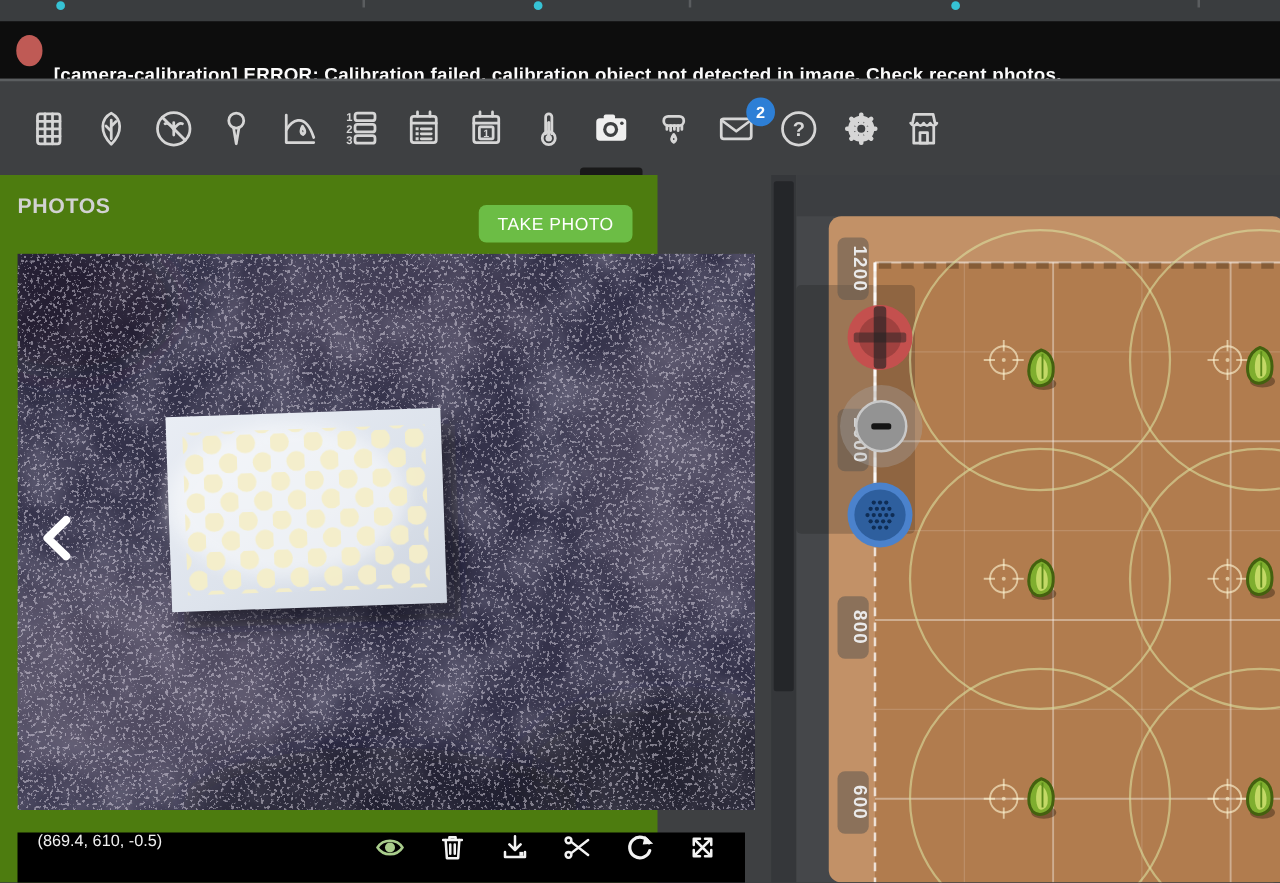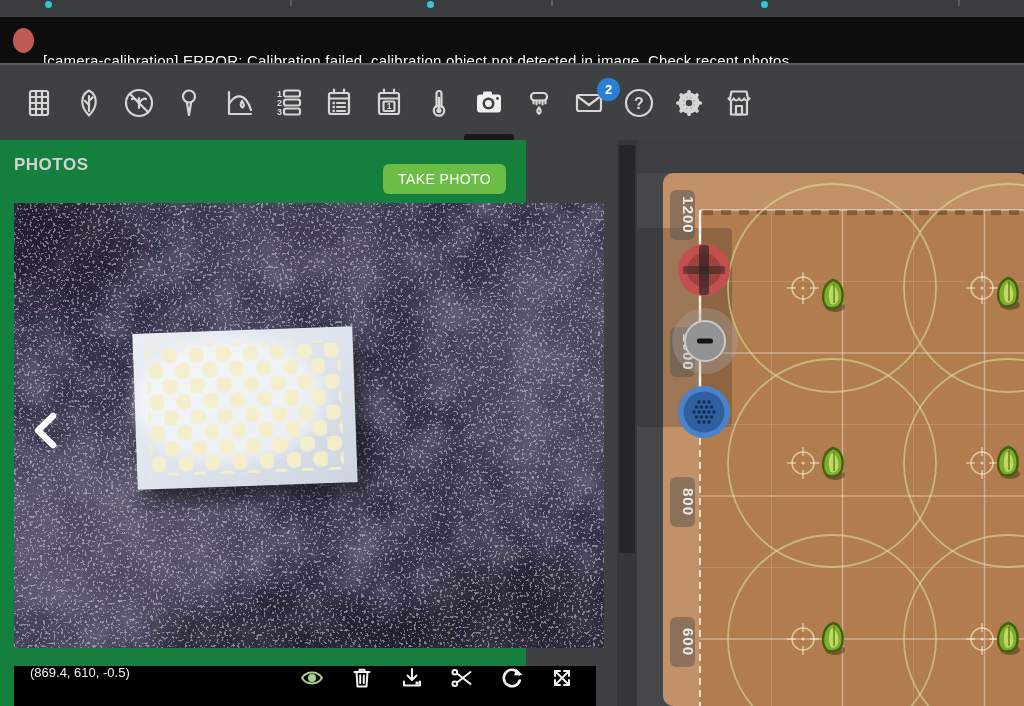--- a/index.html
+++ b/index.html
@@ -9,36 +9,36 @@
 
   
   .titlebar { position:absolute; left:0; top:0; width:1024px; height:17px; background:#3a3d3f; }
   .tb-dot { position:absolute; top:1px; width:7px; height:7px; border-radius:50%; background:#36c3d5; }
   .tb-tick { position:absolute; top:0; width:2px; height:6px; background:#5a5d5f; }
 
   
   .alert { position:absolute; left:0; top:17px; width:1024px; height:46px; background:#0d0d0d;
     display:flex; align-items:center; }
   .alert-dot { width:21px; height:25px; border-radius:50%; background:#bf5a55; margin-left:13px; flex:0 0 auto; }
-  .alert-text { color:#fafafa; font-size:15px; font-weight:400; margin-left:9px; white-space:nowrap; letter-spacing:.2px;margin-top:41px; }
+  .alert-text { color:#fafafa; font-size:15px; font-weight:700; margin-left:9px; white-space:nowrap; letter-spacing:.2px;margin-top:41px; }
 
   
   .toolbar { position:absolute; left:0; top:63px; width:1024px; height:77px; background:#3e4042;
     border-top:2px solid #5b5e60; display:flex; align-items:center; padding-left:22px; gap:16px; }
   .tool-btn { width:34px; height:34px; flex:0 0 auto; position:relative; cursor:pointer; }
   .tool-btn svg { width:34px; height:34px; display:block; }
   .icon-stroke { stroke:#d6d6d6; fill:none; stroke-width:2.2; stroke-linecap:round; stroke-linejoin:round; }
   .msg-badge { position:absolute; left:597px; top:78px; width:23px; height:23px; border-radius:50%;
     background:#2d7fd6; color:#fff; font-size:13px; font-weight:700; display:flex; align-items:center;
     justify-content:center; z-index:3; }
   .cam-notch { position:absolute; left:464px; top:134px; width:50px; height:6px; background:#191919;
     border-radius:3px 3px 0 0; }
 
   
-  .photos-panel { position:absolute; left:0; top:140px; width:526px; height:566px; background:#15803d; }
+  .photos-panel { position:absolute; left:0; top:140px; width:526px; height:566px; background:#4d7c0f; }
   .panel-title { position:absolute; left:14px; top:15px; color:#d2d2d2; font-size:17px; font-weight:700; letter-spacing:.5px; }
   .take-photo { position:absolute; right:20px; top:24px; background:#6cbd45; color:#fff; border:none;
     border-radius:6px; font-family:inherit; font-size:14px; font-weight:400; letter-spacing:.4px;
     padding:7px 15px; cursor:pointer; }
   .photo-wrap { position:absolute; left:14px; top:63px; width:590px; height:445px; }
   .photo-wrap svg { display:block; }
   .photo-bar { position:absolute; left:14px; top:486px; width:582px; height:49px; background:#000;
     border-radius:0 0 10px 10px; display:flex; align-items:flex-start;margin-top:40px; }
   .photo-meta { margin-left:16px; line-height:1.15; }
   .photo-coords { color:#f0f0f0; font-size:13px; }

